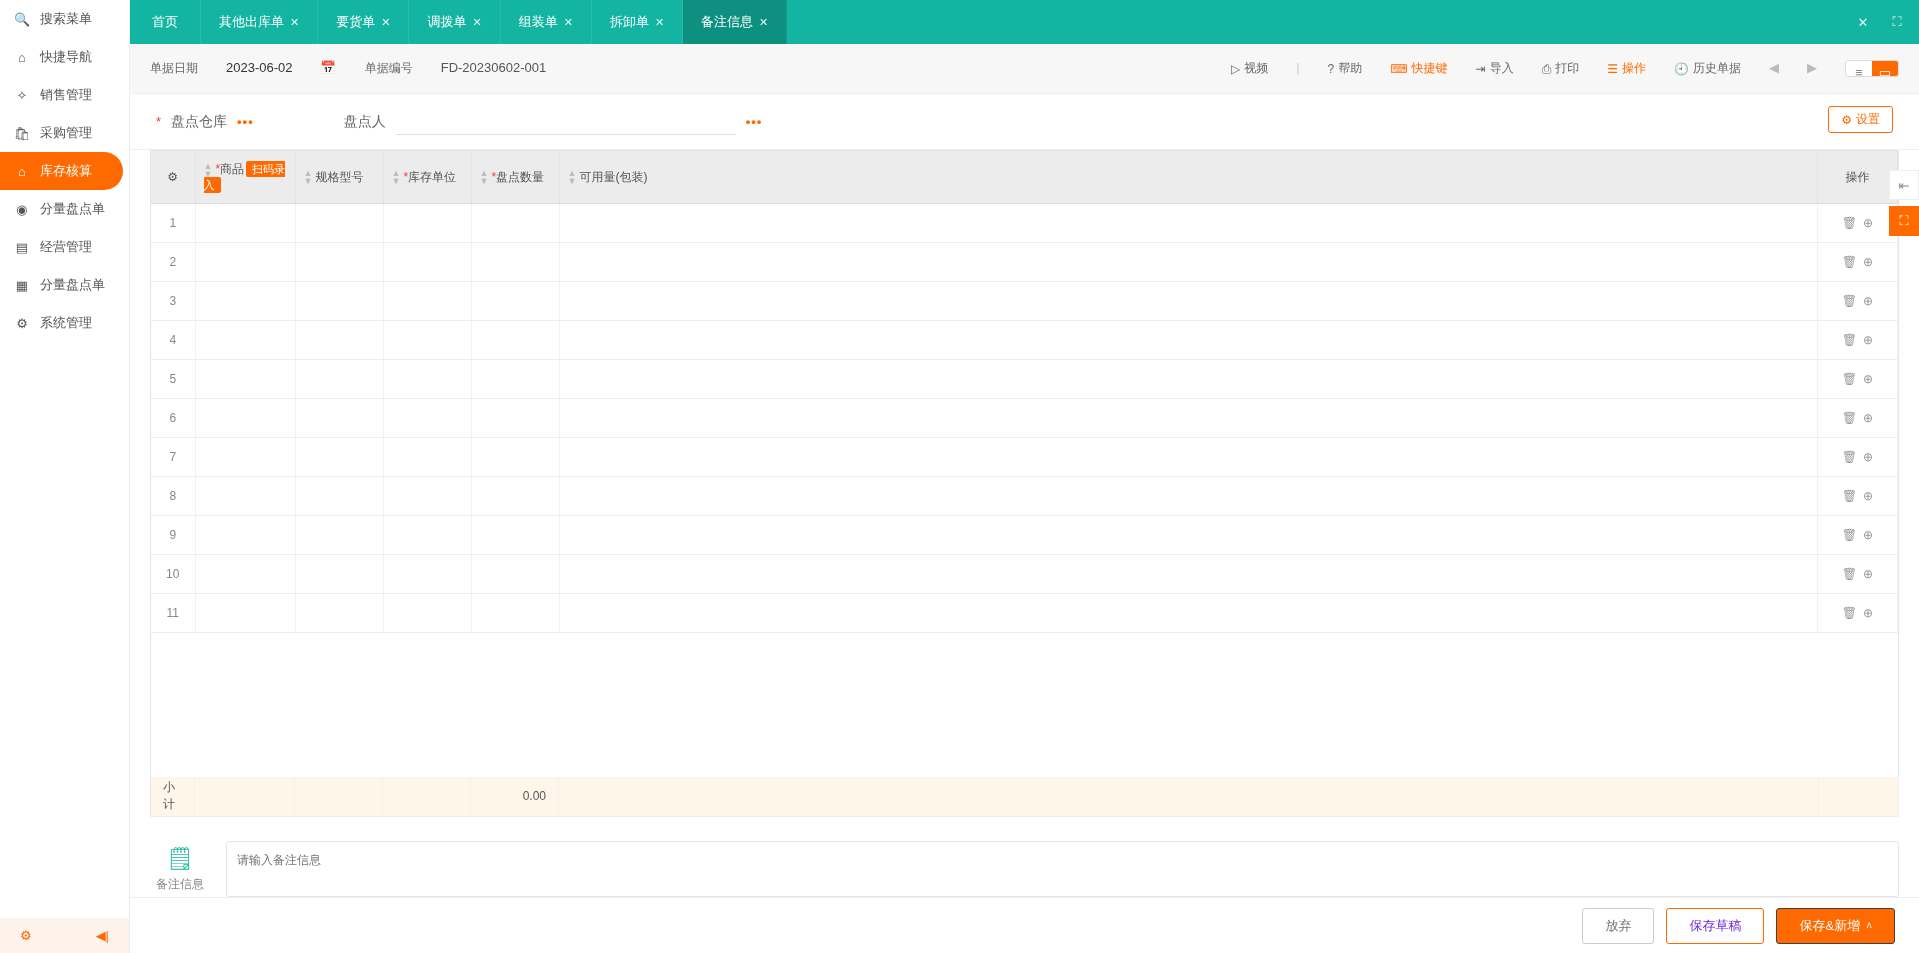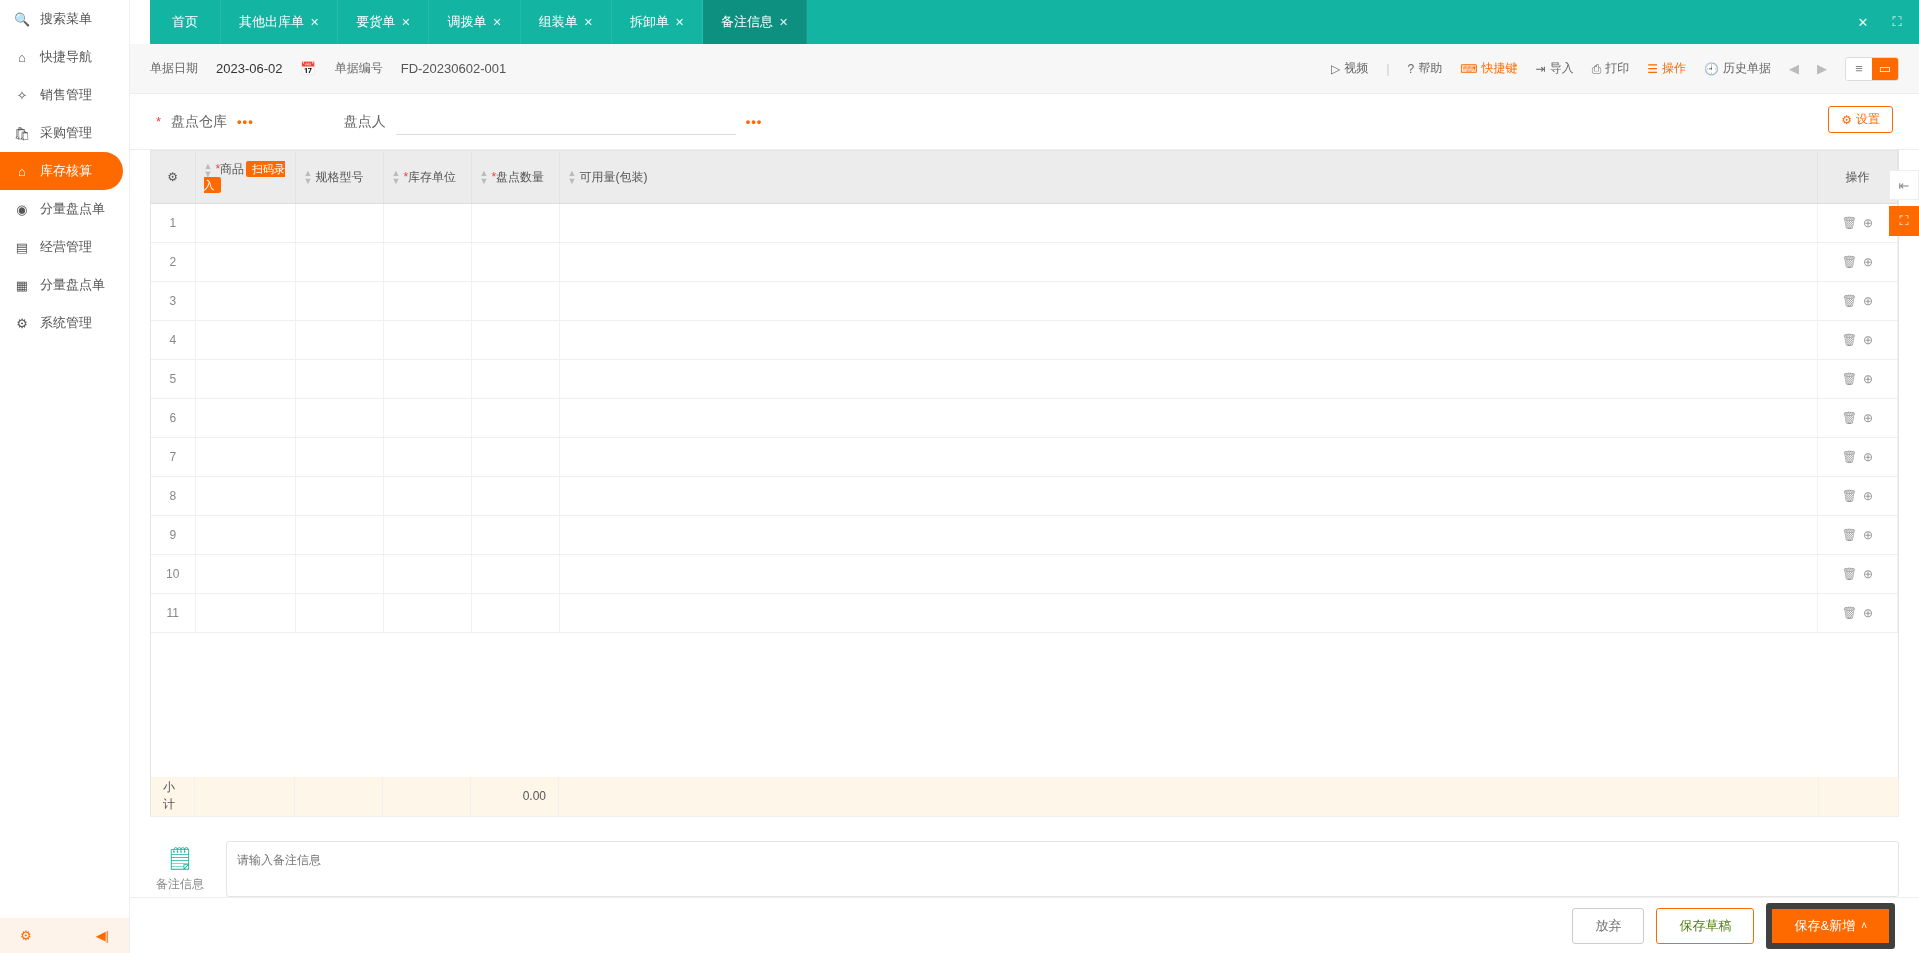--- a/index.html
+++ b/index.html
@@ -9,31 +9,31 @@
   
   .sidebar { width: 130px; background: #fff; border-right: 1px solid #eee; display: flex; flex-direction: column; }
   .sidebar-item { display: flex; align-items: center; gap: 10px; padding: 10px 14px; cursor: pointer; color: #555; }
   .sidebar-item.active { background: #ff6a00; color: #fff; border-radius: 0 20px 20px 0; margin-right: 6px; }
   .sidebar-item .s-icon { width: 16px; height: 16px; display:inline-flex; align-items:center; justify-content:center; }
   .sidebar-spacer { flex: 1; }
   .sidebar-footer { display: flex; justify-content: space-between; padding: 10px 20px; color:#ff6a00; background:#fdf3ea; }
 
   
   .main { flex: 1; display: flex; flex-direction: column; }
-  .tabbar { height: 44px; background: #13b5a2; display: flex; align-items: stretch; color: #fff; margin-left: 20px; }
+  .tabbar { height: 44px; background: #13b5a2; display: flex; align-items: stretch; color: #fff; }
   .tab { display: flex; align-items: center; gap: 6px; padding: 0 18px; cursor: pointer; font-size: 13px; border-right: 1px solid rgba(255,255,255,0.08); }
   .tab.home { padding: 0 22px; }
   .tab.active { background: #0e9080; }
   .tab .close { font-size: 11px; opacity: 0.9; }
   .tabbar-spacer { flex: 1; }
   .tabbar-right { display: flex; align-items: center; gap: 6px; padding-right: 8px; }
   .tabbar-right .tbtn { width: 28px; height: 28px; display:flex; align-items:center; justify-content:center; cursor:pointer; opacity:0.9; }
 
   
-  .toolbar { height: 50px; background: #f7f7f7; border-bottom: 1px solid #eee; display: flex; align-items: center; padding: 16px 20px; gap: 18px; color:#555; }
+  .toolbar { height: 50px; background: #f7f7f7; border-bottom: 1px solid #eee; display: flex; padding: 16px 20px; gap: 28px; color:#555; }
   .toolbar .lbl { color:#666; font-size:12px; }
   .toolbar .date { color:#333; }
   .toolbar .cal-icon { color:#ff6a00; }
   .toolbar-spacer { flex:1; }
   .toolbar .tlink { display:flex; align-items:center; gap:4px; cursor:pointer; color:#666; font-size:12px; }
   .toolbar .tlink.orange { color:#ff6a00; }
   .toolbar .sep { color:#ccc; }
   .toolbar .view-toggle { display:flex; border:1px solid #ddd; border-radius:3px; overflow:hidden; }
   .toolbar .view-toggle div { width:26px; height:22px; display:flex; align-items:center; justify-content:center; cursor:pointer; background:#fff; color:#888; }
   .toolbar .view-toggle div.on { background:#ff6a00; color:#fff; }
@@ -71,22 +71,22 @@
   
   .remarks { display:flex; align-items:stretch; padding:14px 20px 0; gap:16px; }
   .remarks-label { width:60px; display:flex; flex-direction:column; align-items:center; justify-content:center; color:#888; font-size:12px; gap:4px; }
   .remarks-label .note-icon { color:#13b5a2; font-size:22px; }
   .remarks textarea { flex:1; border:1px solid #e5e5e5; border-radius:3px; height:56px; padding:10px; font-size:12px; resize:none; outline:none; font-family:inherit; }
 
   
   .footer { height:56px; border-top:1px solid #eee; display:flex; align-items:center; justify-content:flex-end; gap:12px; padding:0 24px; }
   .btn { padding:8px 22px; border-radius:3px; font-size:13px; cursor:pointer; }
   .btn-default { background:#fff; border:1px solid #ccc; color:#737373; }
-  .btn-outline { background:#fff; border:1px solid #ff6a00; color:#4d7c0f; }
-  .btn-primary { background:#ff6a00; border:6px solid #404040; color:#fff; display:flex; align-items:center; gap:6px; }
+  .btn-outline { background:#fff; border:1px solid #ff6a00; color:#6d28d9; }
+  .btn-primary { background:#ff6a00; border:1px solid #404040; color:#fff; display:flex; align-items:center; gap:6px; }
   .btn-primary .caret { font-size:10px; }
 </style>
 </head>
 <body>
 
 <div class="app">
 
   <div class="sidebar">
     <div class="sidebar-item">
       <span class="s-icon">🔍</span>

